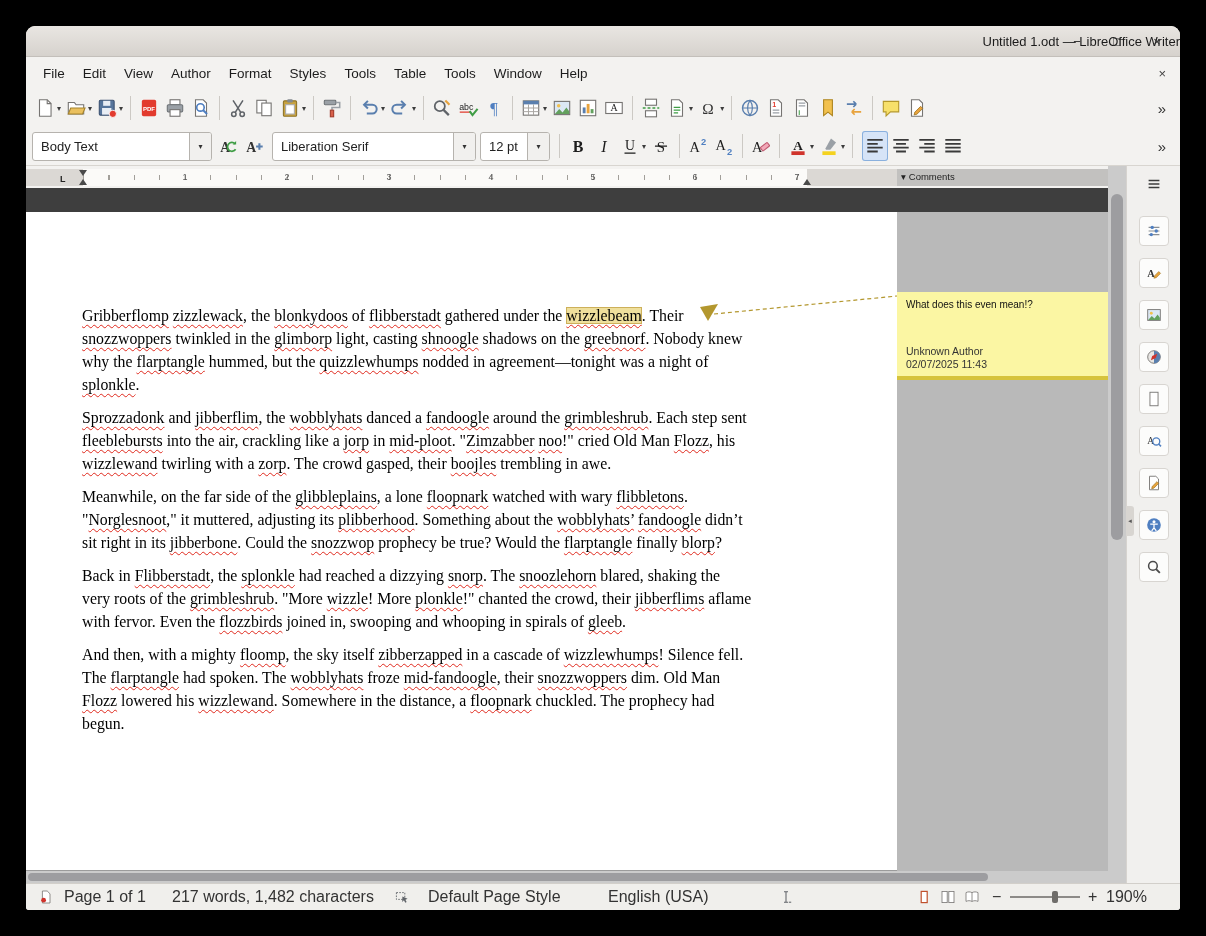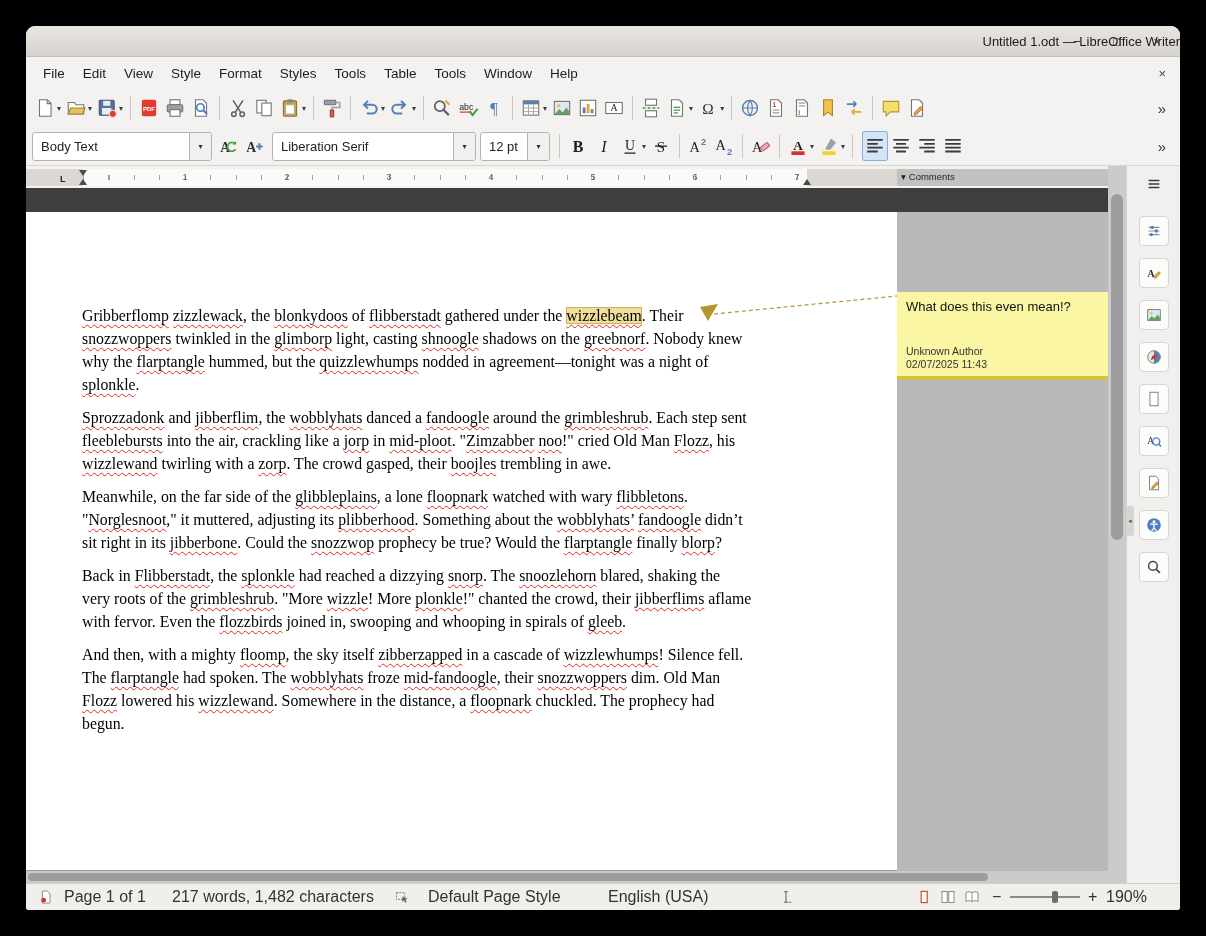--- a/index.html
+++ b/index.html
@@ -60,21 +60,21 @@
   .comments-panel{position:absolute;left:871px;top:24px;right:0;bottom:0;background:#b9b9b9;}
   .page-text{position:absolute;left:56px;top:84px;width:670px;font-family:"Liberation Serif","DejaVu Serif",serif;
              font-size:15.8px;line-height:23px;color:#000;}
   .page-text p{margin:8px 0 10px 0;}
   .sp{text-decoration-line:underline;text-decoration-style:wavy;text-decoration-color:#e02a1e;
       text-decoration-thickness:1px;text-underline-offset:3px;}
   .anchor{background:#efdf9c;box-shadow:0 0 0 1px #cdb05a inset;}
   .connector{position:absolute;left:0;top:0;pointer-events:none;z-index:5;}
   .comment-box{position:absolute;left:871px;top:104px;width:211px;height:88px;background:#fbf6a3;
                border-bottom:4px solid #d6c33c;box-sizing:border-box;padding:7px 9px;z-index:4;}
-  .comment-text{font-size:13px;color:#111;}
+  .comment-text{font-size:10px;color:#111;}
   .comment-meta{position:absolute;left:9px;bottom:5px;font-size:10.5px;color:#333;line-height:13px;}
   .vscroll{width:18px;flex:0 0 auto;background:#cbcbcb;position:relative;}
   .vthumb{position:absolute;left:3px;width:12px;border-radius:6px;background:#9d9da0;top:28px;height:346px;}
   .hscroll{height:12px;flex:0 0 auto;background:#cbcbcb;position:relative;}
   .hthumb{position:absolute;top:2px;height:8px;border-radius:4px;background:#9d9da0;left:2px;width:960px;}
   .sidebar{width:54px;flex:0 0 auto;box-sizing:border-box;background:#f1f0ee;border-left:1px solid #d6d3cf;position:relative;}
   .sb-menu{position:absolute;left:12px;top:6px;width:30px;height:28px;display:flex;align-items:center;justify-content:center;}
   .sb-menu svg{width:18px;height:18px;}
   .sb-btn{position:absolute;left:12px;width:30px;height:30px;background:#fcfcfb;border:1px solid #d8d5d1;
           border-radius:4px;box-sizing:border-box;display:flex;align-items:center;justify-content:center;}
@@ -101,21 +101,21 @@
       <span class="winbtn">□</span>
       <span class="winbtn">×</span>
     </div>
   </div>
 
   <div class="menubar">
     <div class="tb-items">
         <div class="menu-item">File</div>
         <div class="menu-item">Edit</div>
         <div class="menu-item">View</div>
-        <div class="menu-item">Style</div>
+        <div class="menu-item">Author</div>
         <div class="menu-item">Format</div>
         <div class="menu-item">Styles</div>
         <div class="menu-item">Tools</div>
         <div class="menu-item">Table</div>
         <div class="menu-item">Tools</div>
         <div class="menu-item">Window</div>
         <div class="menu-item">Help</div>
       </div>
     <span class="doc-close">×</span>
   </div>

